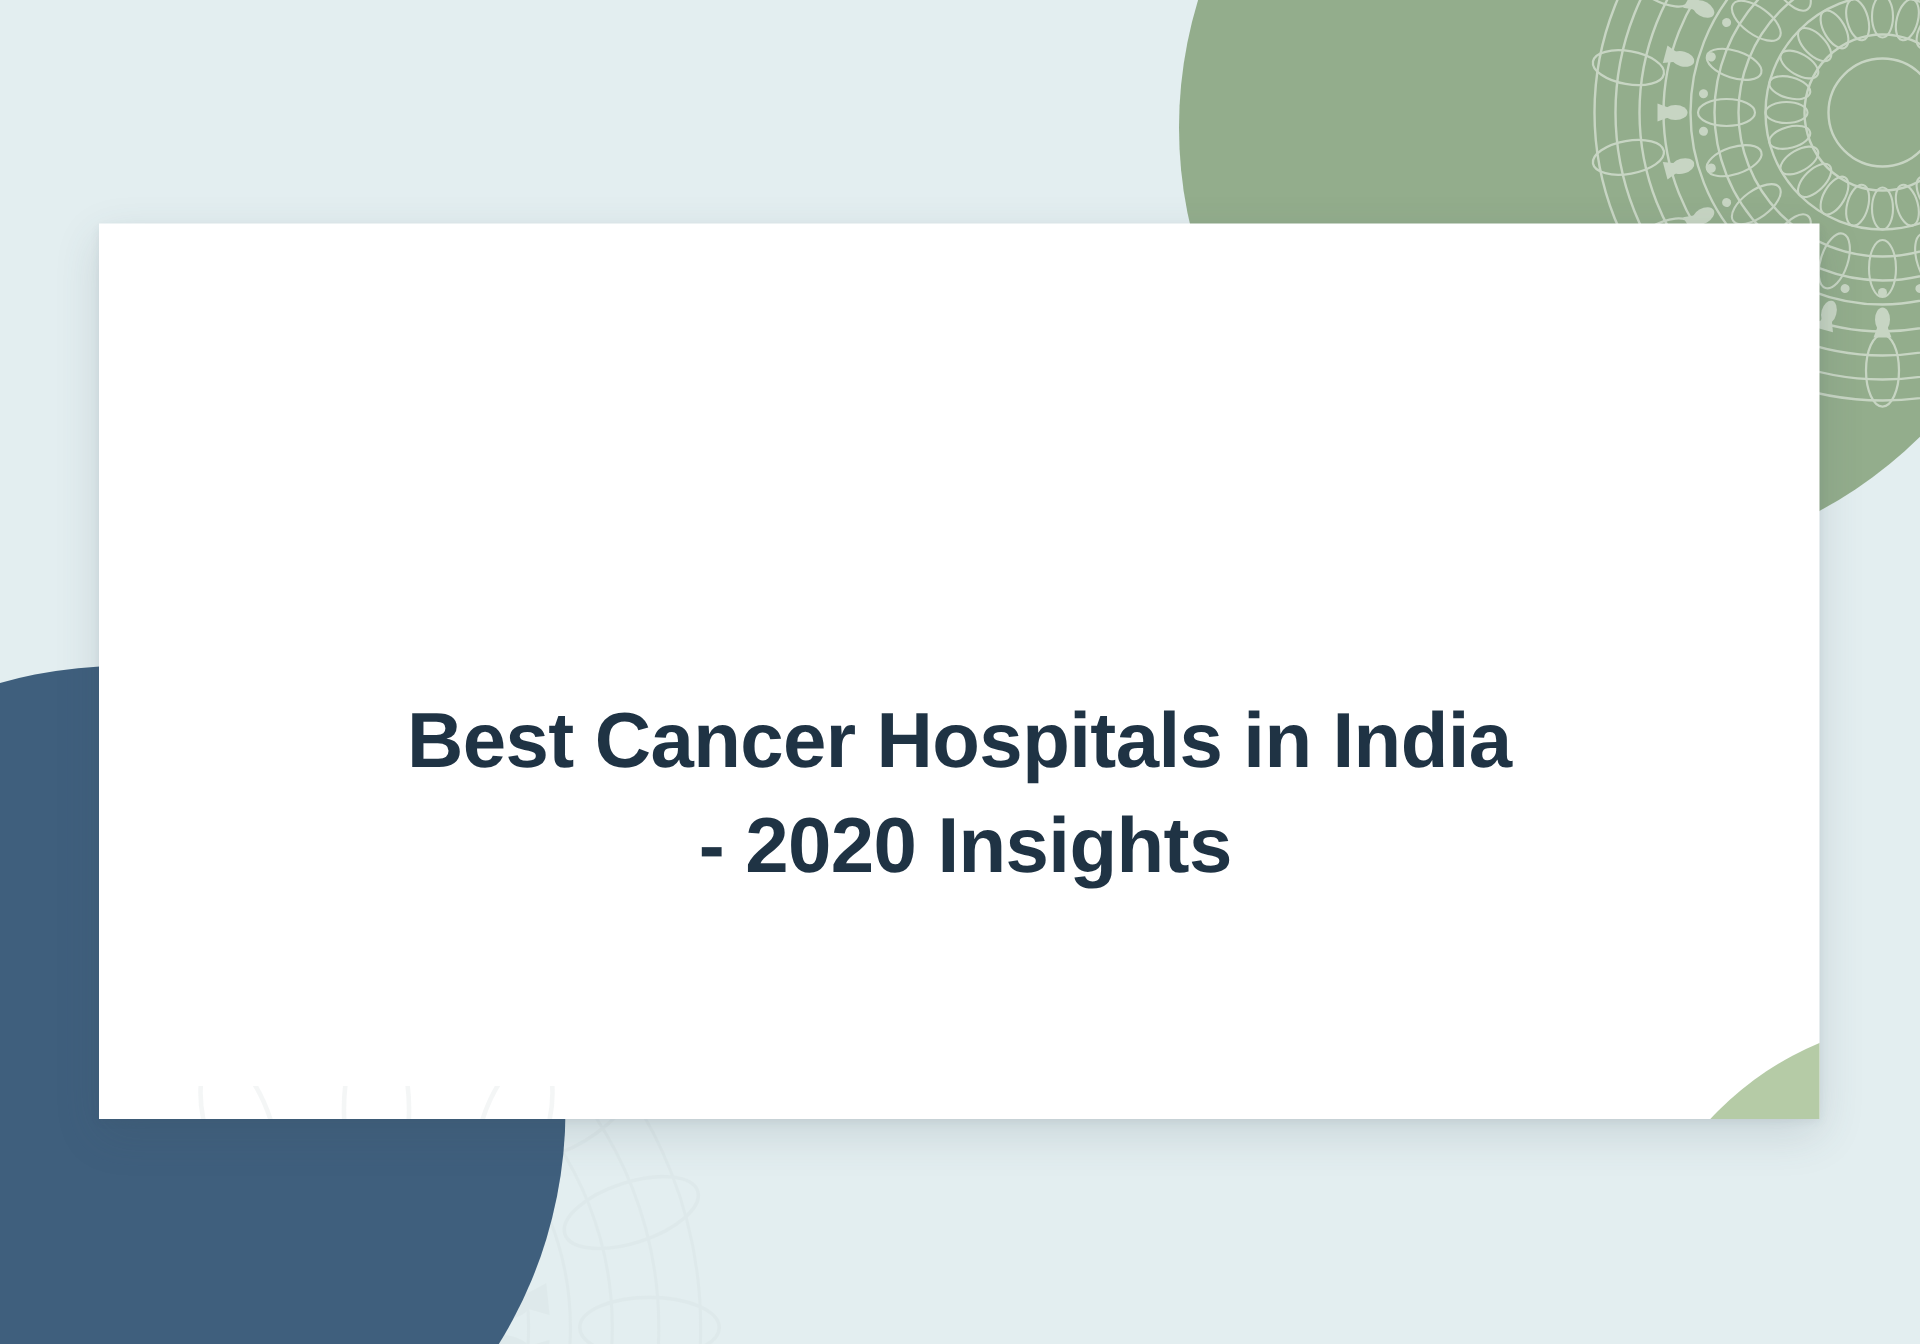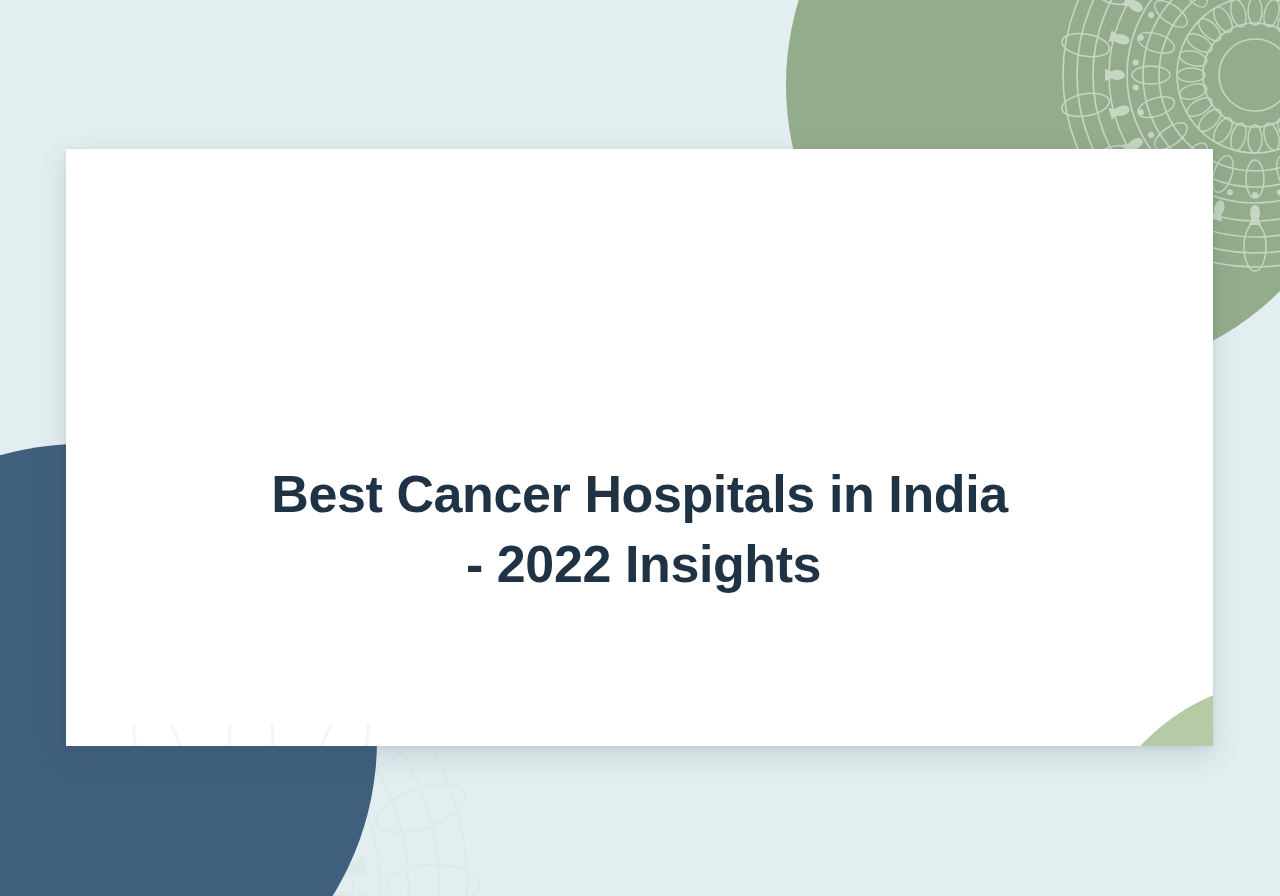--- a/index.html
+++ b/index.html
@@ -664,17 +664,17 @@
             <ellipse cx="0" cy="-190" rx="14" ry="34" transform="rotate(342)"></ellipse>
           </g>
         </g>
       </svg>
 
       <div class="shape-green-bottomright"></div>
     </div>
 
     <div class="title-block">
       <span class="title-line line-1">Best Cancer Hospitals in India</span>
-      <span class="title-line line-3">- 2022 Insights</span>
+      <span class="title-line line-3">- 2020 Insights</span>
     </div>
   </div>
 
 </div>
 
 </body></html>

